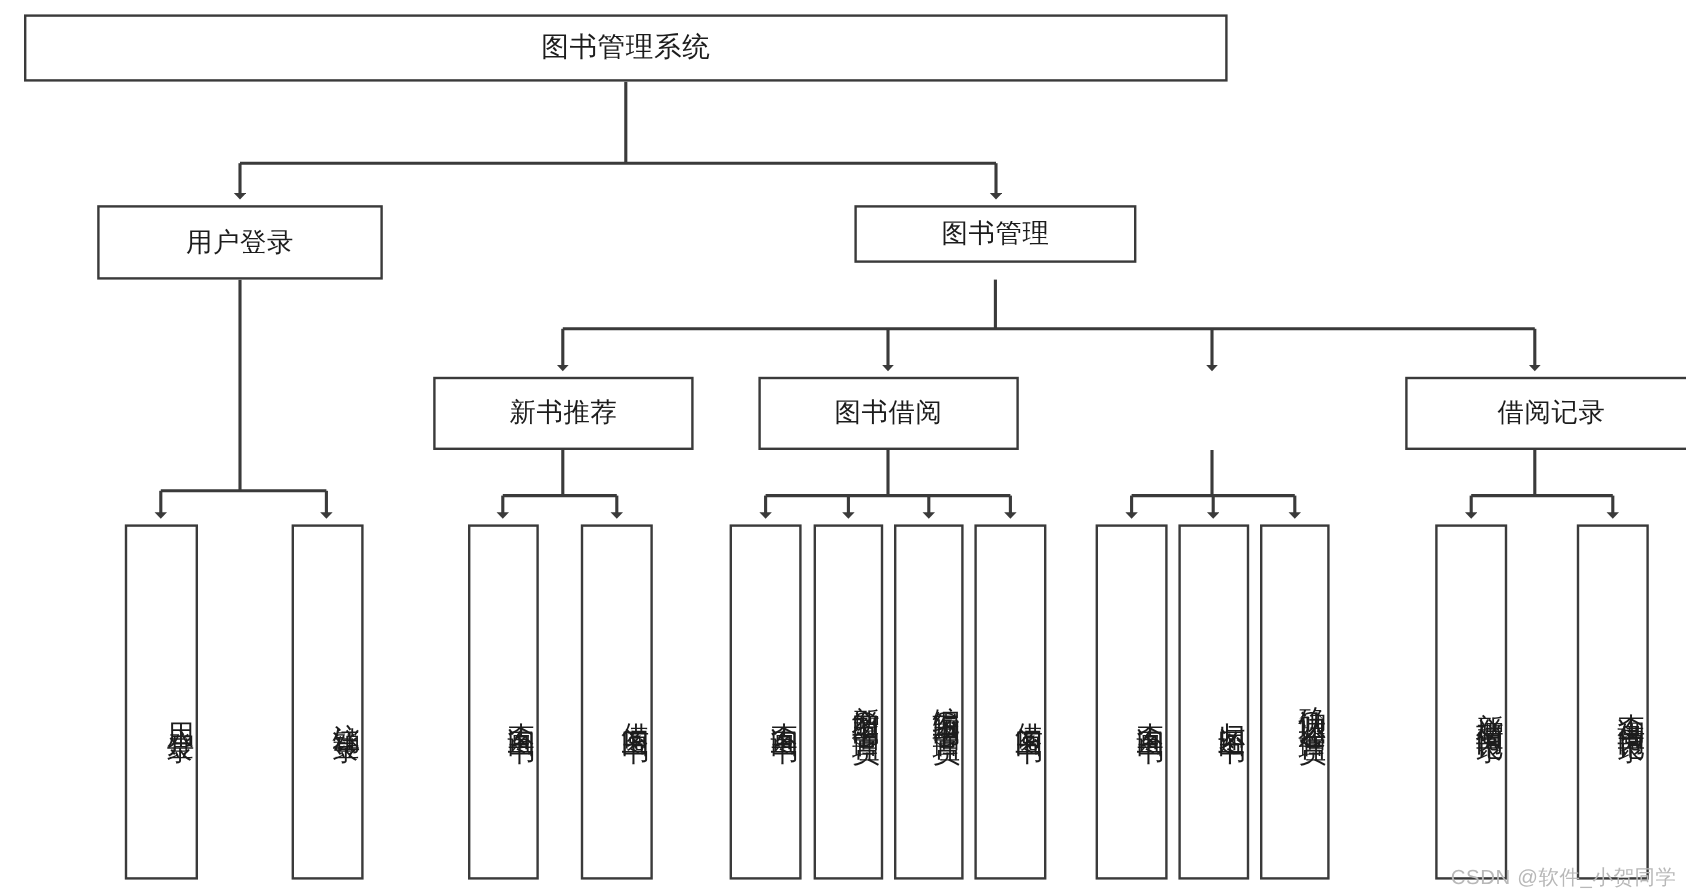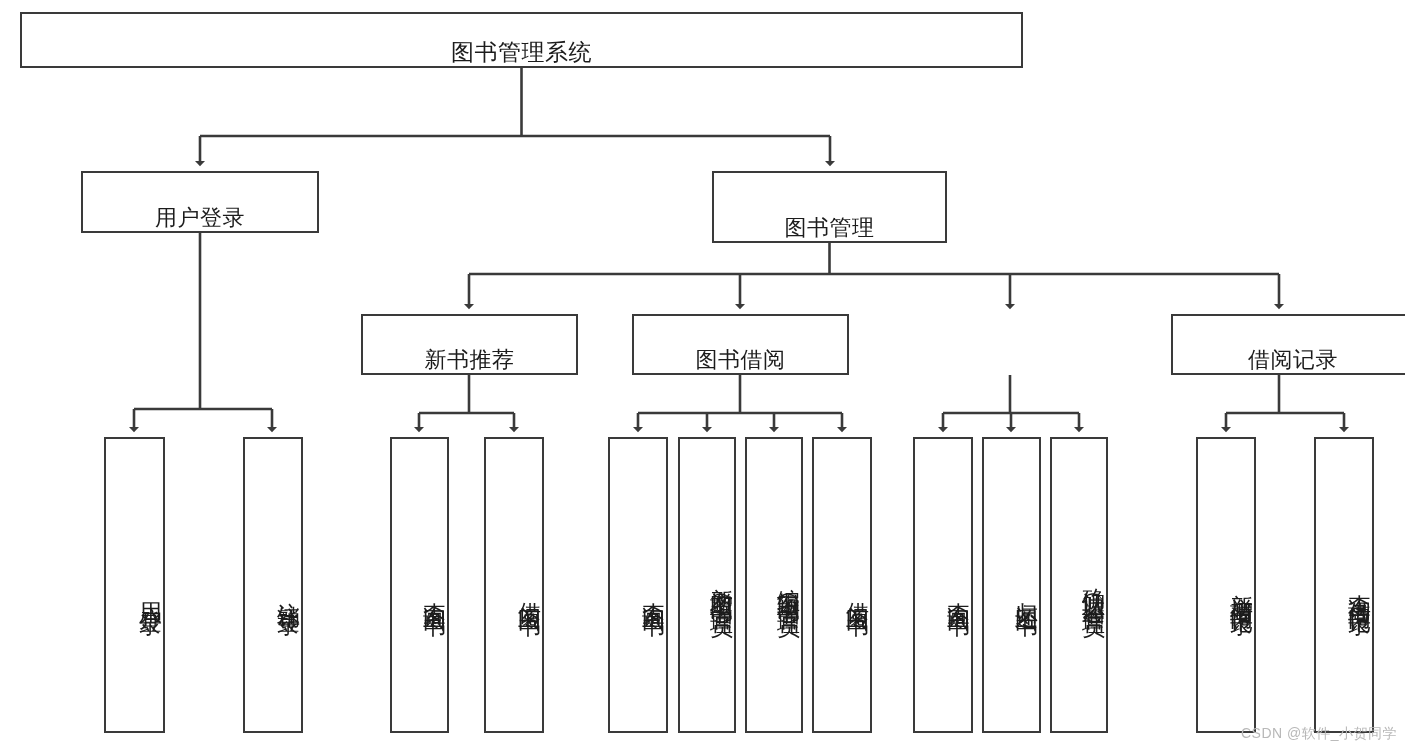--- a/index.html
+++ b/index.html
@@ -25,21 +25,21 @@
     width: 1405px;
     height: 747px;
     pointer-events: none;
   }
   .node {
     position: absolute;
     box-sizing: border-box;
     background: #ffffff;
     border: 2.5px solid #3a3a3a;
     display: flex;
-    align-items: flex-end;
+    align-items: center;
     justify-content: center;
     color: #1c1c1c;
     font-size: 22px;
     line-height: 1.12;
     letter-spacing: 0.5px;
     z-index: 2;
   }
   .node.root { font-size: 23px; }
   .node.level2 { font-size: 22px; }
   .node.leaf {
@@ -57,21 +57,21 @@
     white-space: pre-line;
   }
   .node.leaf .label {
     writing-mode: vertical-rl;
     text-orientation: upright;
   }
   #watermark {
     position: absolute;
     right: 8px;
     bottom: 4px;
-    font-size: 14px;
+    font-size: 17px;
     color: #b8b8b8;
     z-index: 5;
     white-space: nowrap;
     letter-spacing: 0.5px;
   }
 </style>
 </head>
 <body>
 
 <div id="canvas">
@@ -128,21 +128,21 @@
     </g>
   </svg>
 
   <div class="node root" style="left:20px; top:12px; width:1003px; height:56px;">
     <span class="label">图书管理系统</span>
   </div>
 
   <div class="node level2" style="left:81px; top:171px; width:238px; height:62px;">
     <span class="label">用户登录</span>
   </div>
-  <div class="node level2" style="left:712px; top:171px; width:235px; height:72px;">
+  <div class="node level2" style="left:712px; top:171px; width:235px; height:48px;">
     <span class="label">图书管理</span>
   </div>
 
   <div class="node level2" style="left:632px; top:314px; width:217px; height:61px;">
     <span class="label">图书借阅</span>
   </div>
   <div class="node level2" style="left:361px; top:314px; width:217px; height:61px;">
     <span class="label">新书推荐</span>
   </div>
   <div class="node level2" style="left:1171px; top:314px; width:244px; height:61px;">

